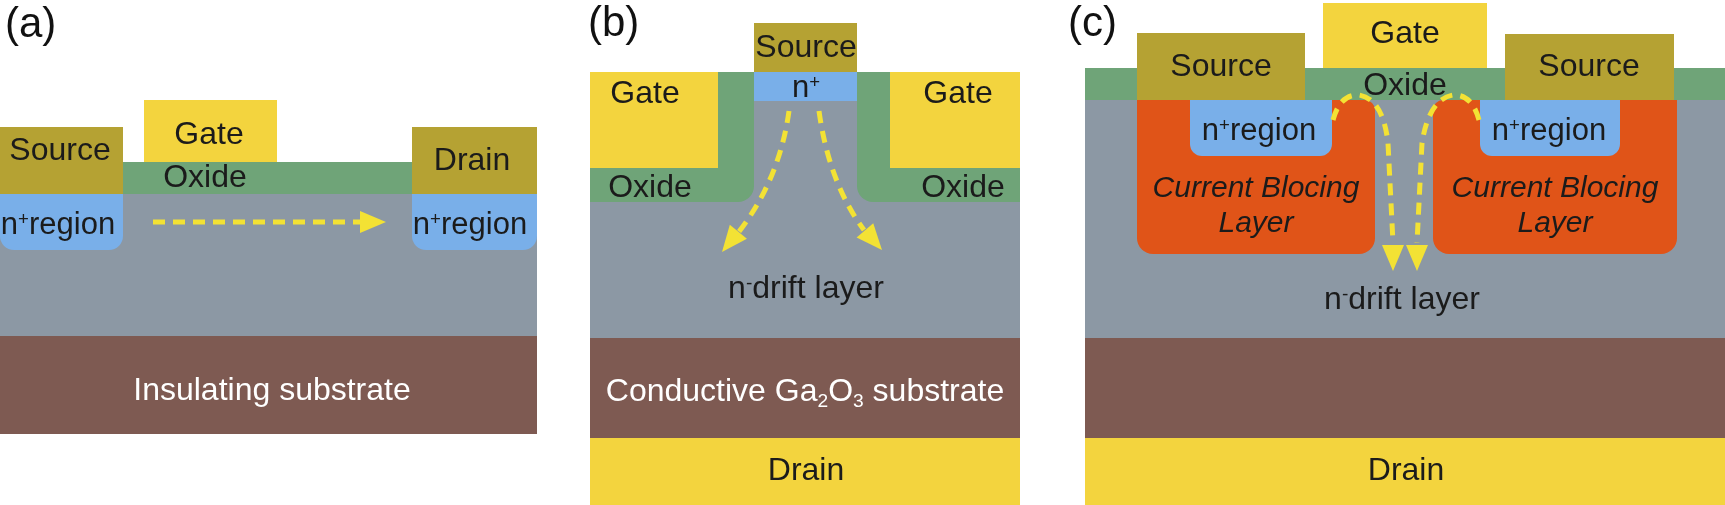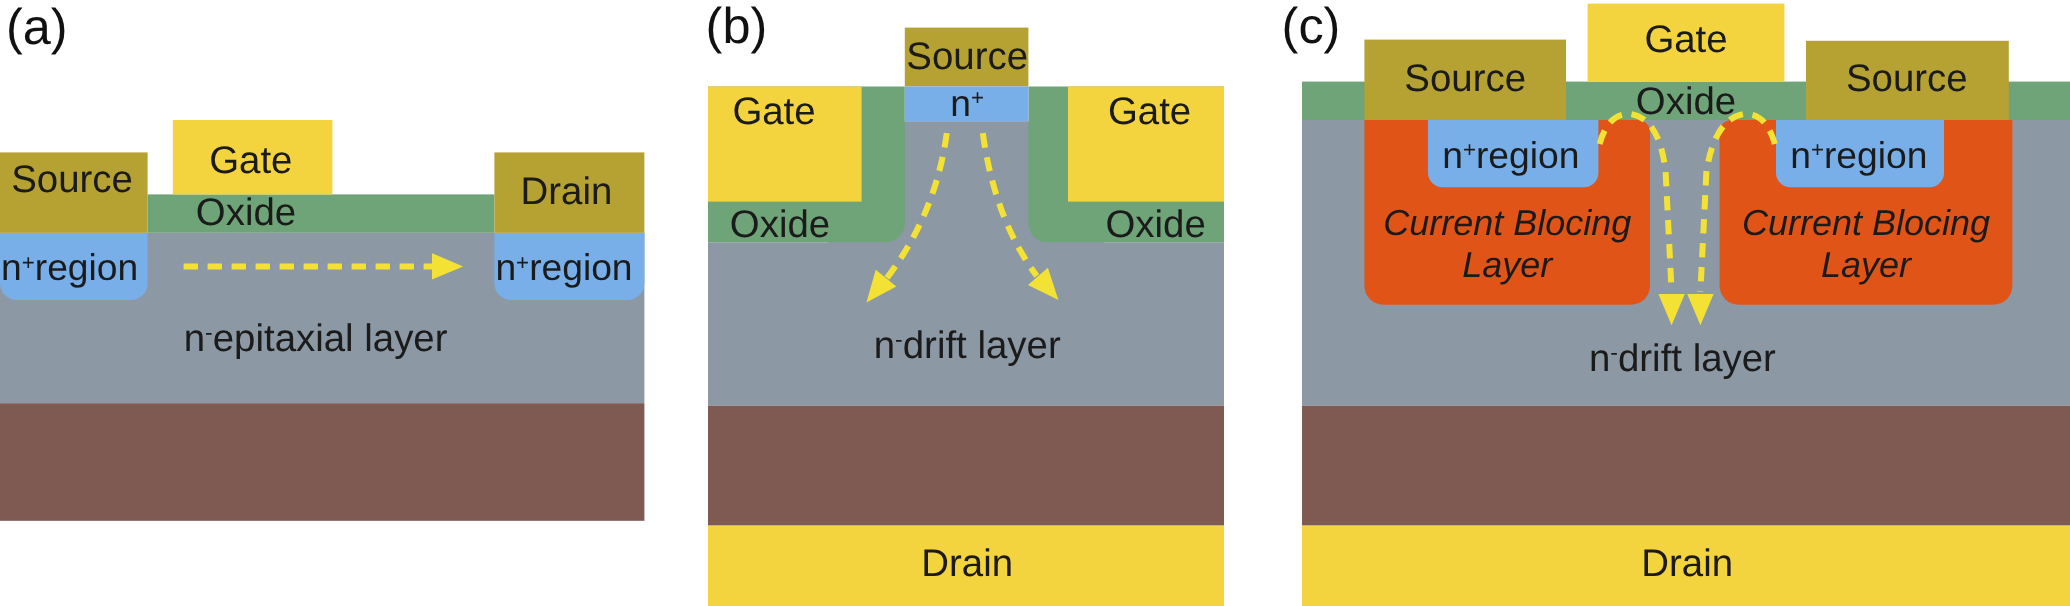--- a/index.html
+++ b/index.html
@@ -83,35 +83,36 @@
   <div class="lbl" style="left:209px;top:134px;">Gate</div>
   <div class="lbl" style="left:60px;top:150px;">Source</div>
   <div class="lbl" style="left:472px;top:160px;">Drain</div>
   <div class="lbl" style="left:205px;top:177px;">Oxide</div>
   <div class="lbl small" style="left:58px;top:224px;">
     <span>n</span><span class="sp">+</span><span>region</span>
   </div>
   <div class="lbl small" style="left:470px;top:224px;">
     <span>n</span><span class="sp">+</span><span>region</span>
   </div>
-  <div class="lbl" style="left:263px;top:282px;">
-    <span>n</span><span class="sp">-</span><span>epitaxial layer</span>
-  </div>
+  <div class="lbl white" style="left:272px;top:390px;">Insulating substrate</div>
 
   <div class="panel-tag" style="left:588px;top:1px;">(b)</div>
   <div class="lbl" style="left:806px;top:47px;">Source</div>
   <div class="lbl small" style="left:806px;top:87px;">
     <span>n</span><span class="sp">+</span>
   </div>
   <div class="lbl" style="left:645px;top:93px;">Gate</div>
   <div class="lbl" style="left:958px;top:93px;">Gate</div>
   <div class="lbl" style="left:650px;top:187px;">Oxide</div>
   <div class="lbl" style="left:963px;top:187px;">Oxide</div>
   <div class="lbl" style="left:806px;top:288px;">
     <span>n</span><span class="sp">-</span><span>drift layer</span>
+  </div>
+  <div class="lbl white" style="left:805px;top:391px;">
+    <span>Conductive Ga</span><span class="sb">2</span><span>O</span><span class="sb">3</span><span> substrate</span>
   </div>
   <div class="lbl" style="left:806px;top:470px;">Drain</div>
 
   <div class="panel-tag" style="left:1068px;top:1px;">(c)</div>
   <div class="lbl" style="left:1405px;top:33px;">Gate</div>
   <div class="lbl" style="left:1221px;top:66px;">Source</div>
   <div class="lbl" style="left:1589px;top:66px;">Source</div>
   <div class="lbl" style="left:1405px;top:85px;">Oxide</div>
   <div class="lbl small" style="left:1259px;top:130px;">
     <span>n</span><span class="sp">+</span><span>region</span>

